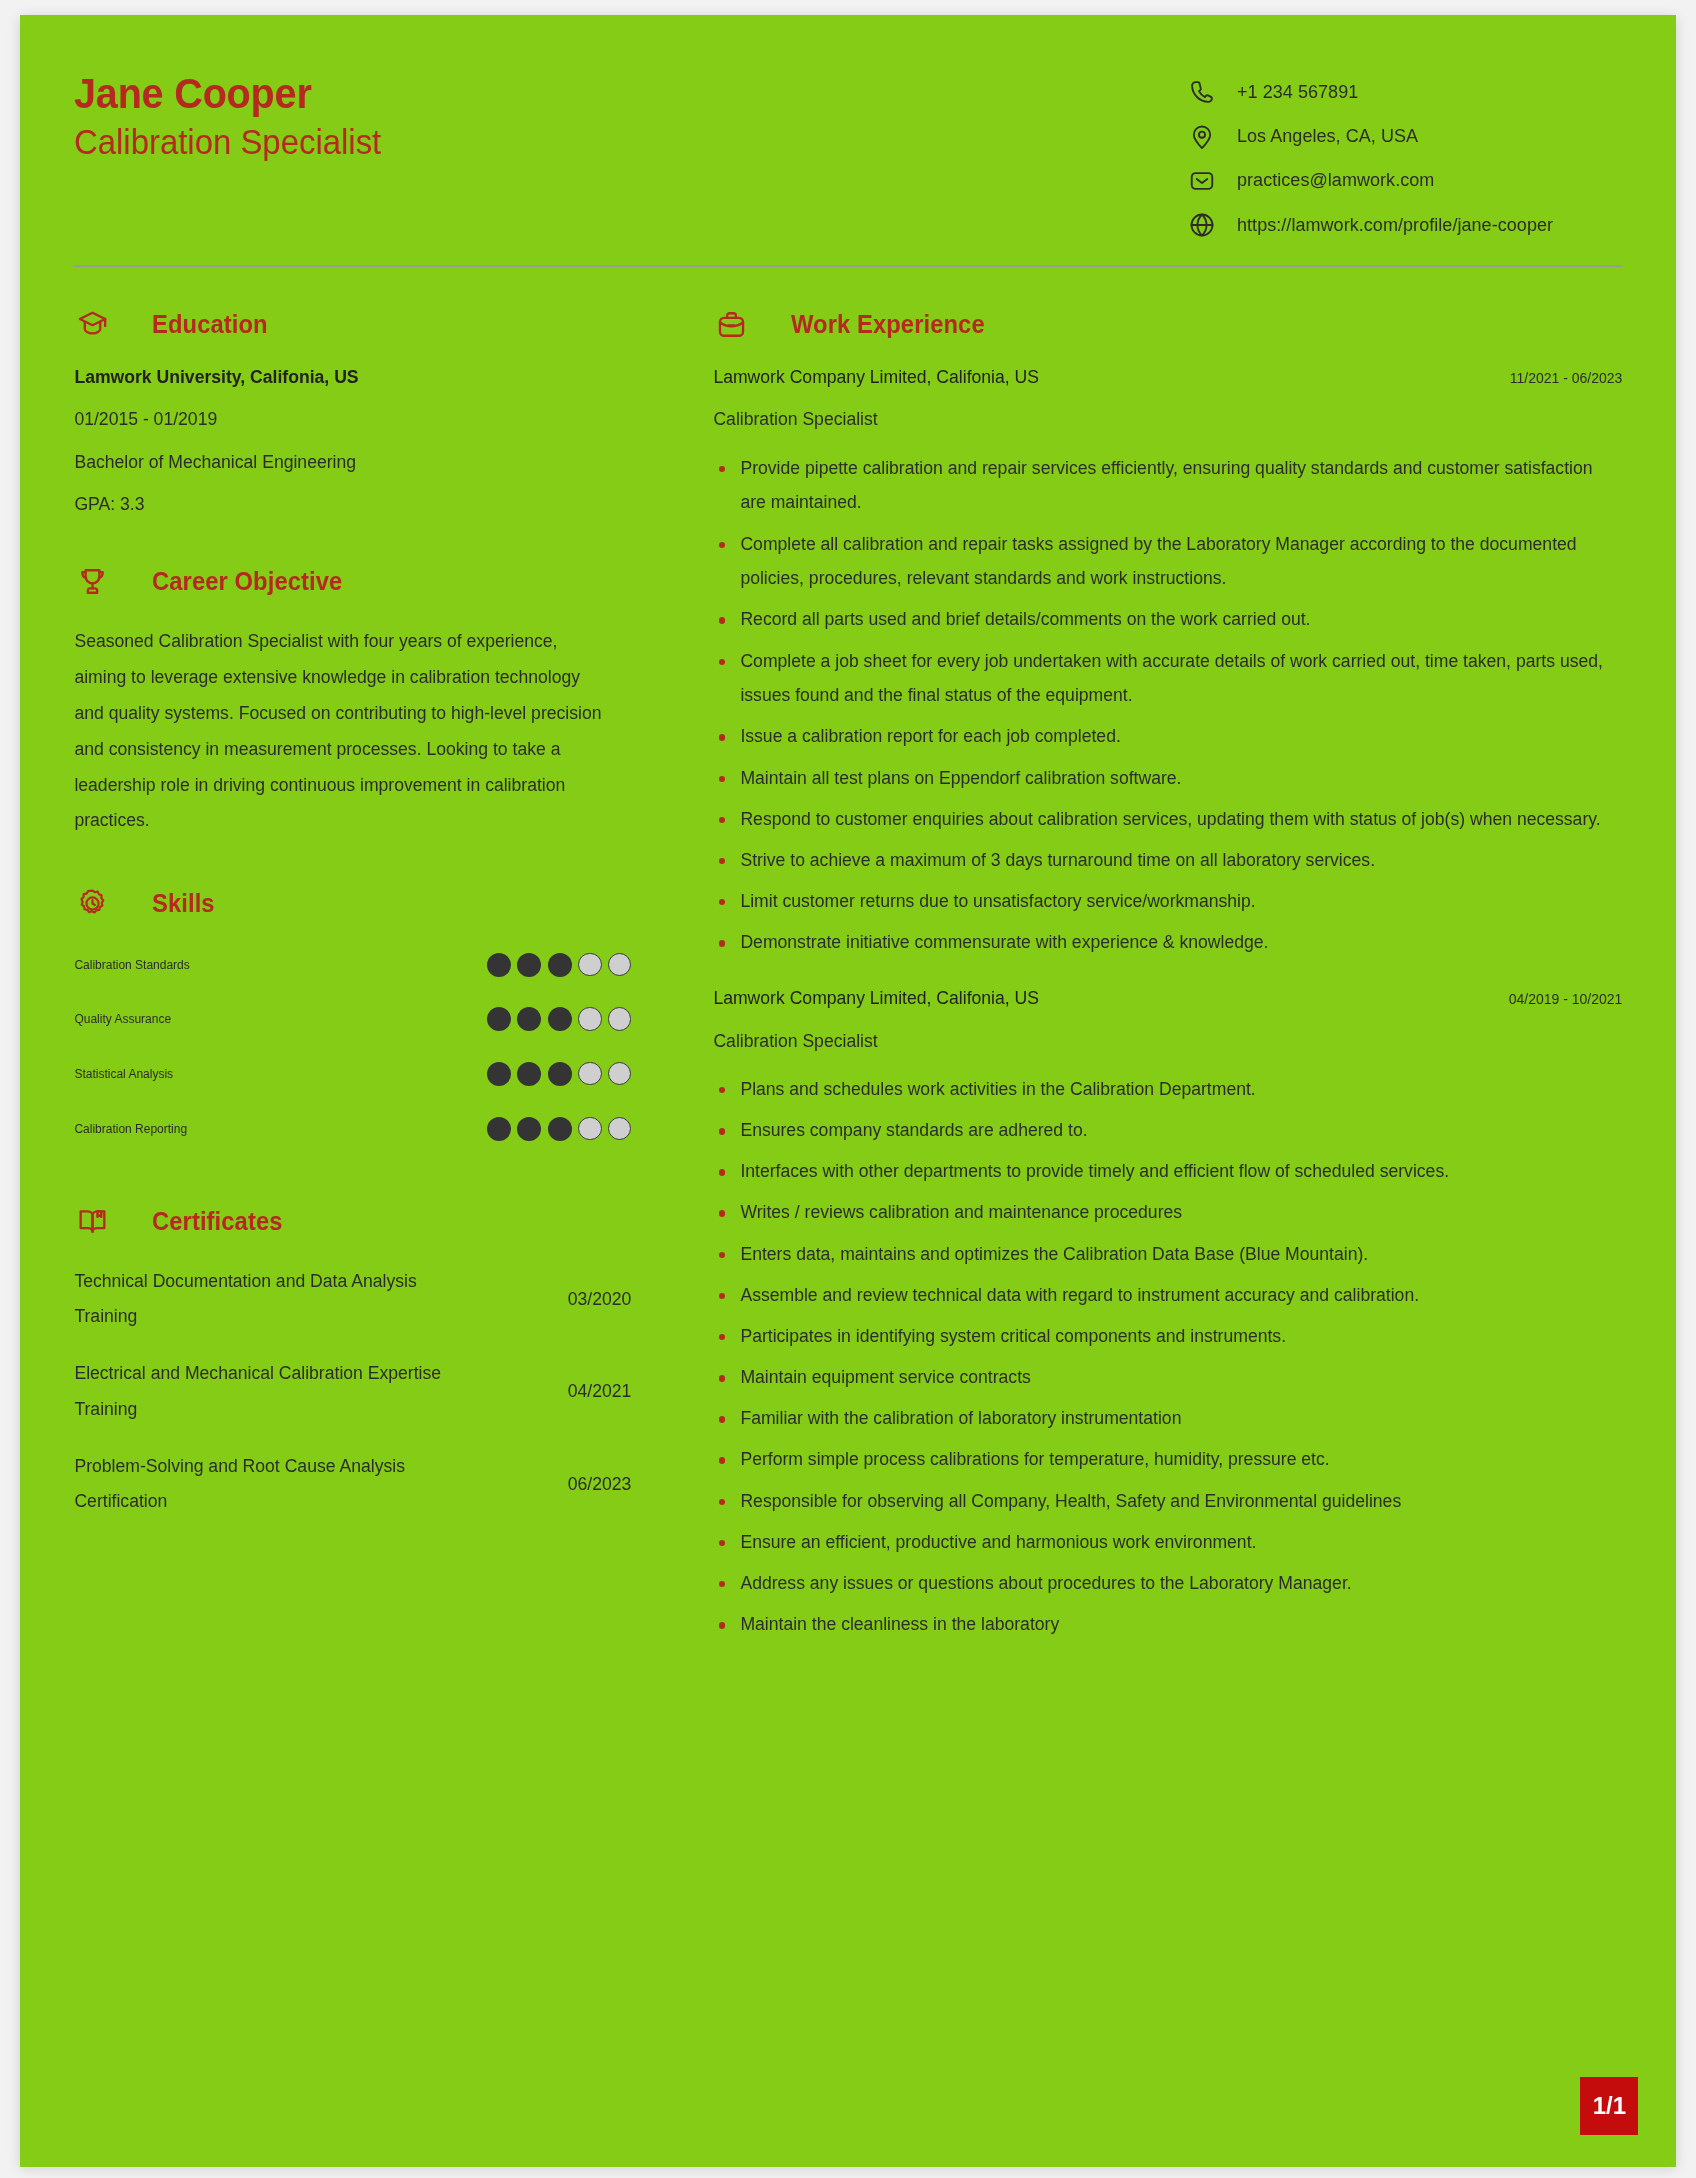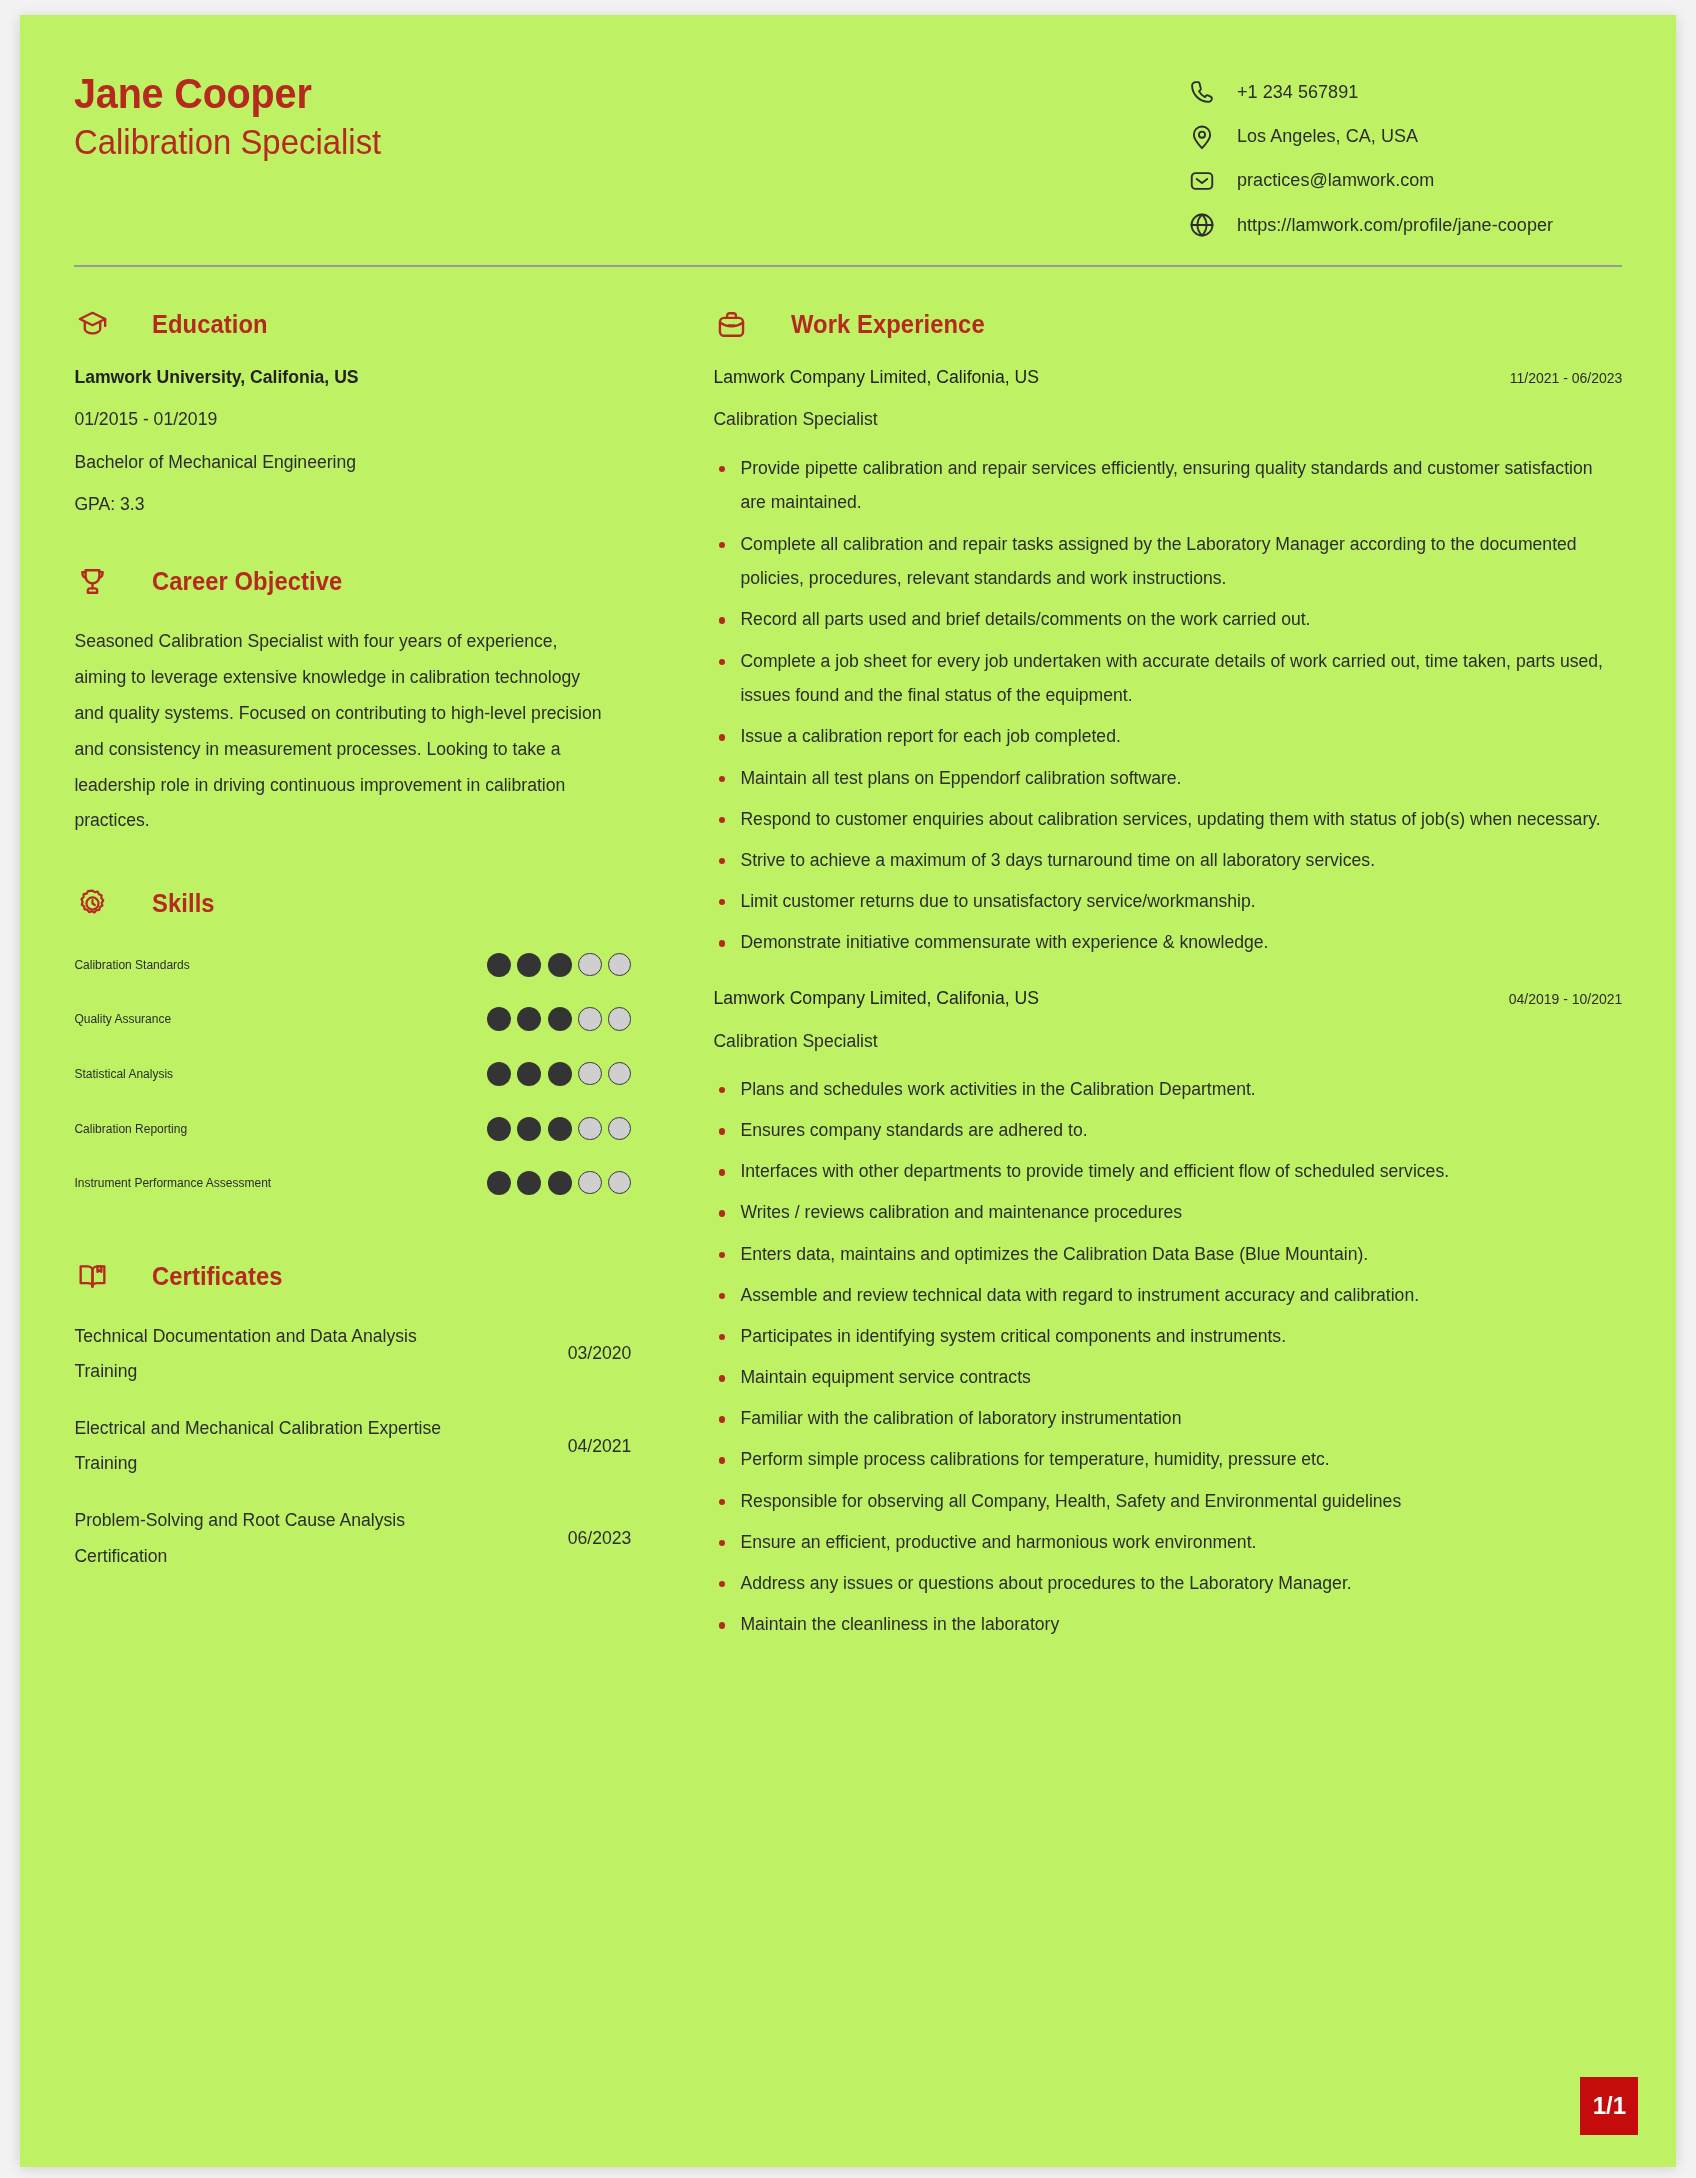--- a/index.html
+++ b/index.html
@@ -12,21 +12,21 @@
     height: 2179px;
     font-family: "Liberation Sans", sans-serif;
     -webkit-font-smoothing: antialiased;
   }
   .page {
     position: absolute;
     left: 20.4px;
     top: 15px;
     width: 1656px;
     height: 2152px;
-    background: #bef264;
+    background: #84cc16;
     box-shadow: 0 1.9px 13px rgba(0,0,0,0.14);
     box-sizing: border-box;
     overflow: hidden;
   }
   .inner {
     position: absolute;
     left: 54px;
     top: 37px;
     right: 54px;
     bottom: 0;
@@ -418,30 +418,20 @@
             <span class="skill-name">Calibration Reporting</span>
             <span class="skill-dots">
               <span class="dot full"></span>
               <span class="dot full"></span>
               <span class="dot full"></span>
               <span class="dot empty"></span>
               <span class="dot empty"></span>
             </span>
           </div>
 
-          <div class="skill-row">
-            <span class="skill-name">Instrument Performance Assessment</span>
-            <span class="skill-dots">
-              <span class="dot full"></span>
-              <span class="dot full"></span>
-              <span class="dot full"></span>
-              <span class="dot empty"></span>
-              <span class="dot empty"></span>
-            </span>
-          </div>
         </div>
 
         <div class="section" style="margin-top:56px;">
           <div class="section-head">
             <span class="section-icon">
               <svg width="33" height="33" viewBox="0 0 24 24" fill="none" stroke="#b5291f" stroke-width="1.7" stroke-linecap="round" stroke-linejoin="round">
                 <path d="M3.4 4.6h5.2c1.9 0 3.4 1.4 3.4 3.1v11.7c0-1.4-1.5-2.6-3.4-2.6H3.4z"></path>
                 <path d="M20.6 4.6h-5.2c-1.9 0-3.4 1.4-3.4 3.1v11.7c0-1.4 1.5-2.6 3.4-2.6h5.2z"></path>
                 <path d="M15.6 4.6h2.8v4l-1.4-1.1-1.4 1.1z"></path>
               </svg>

